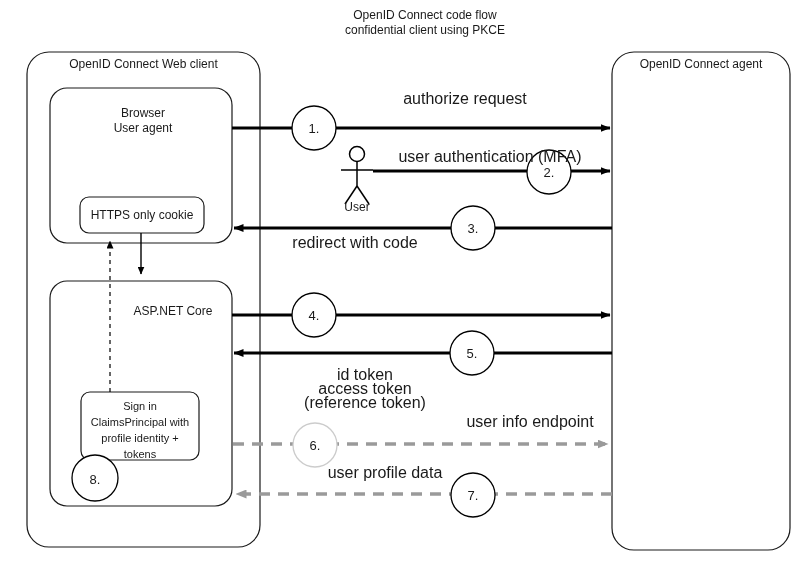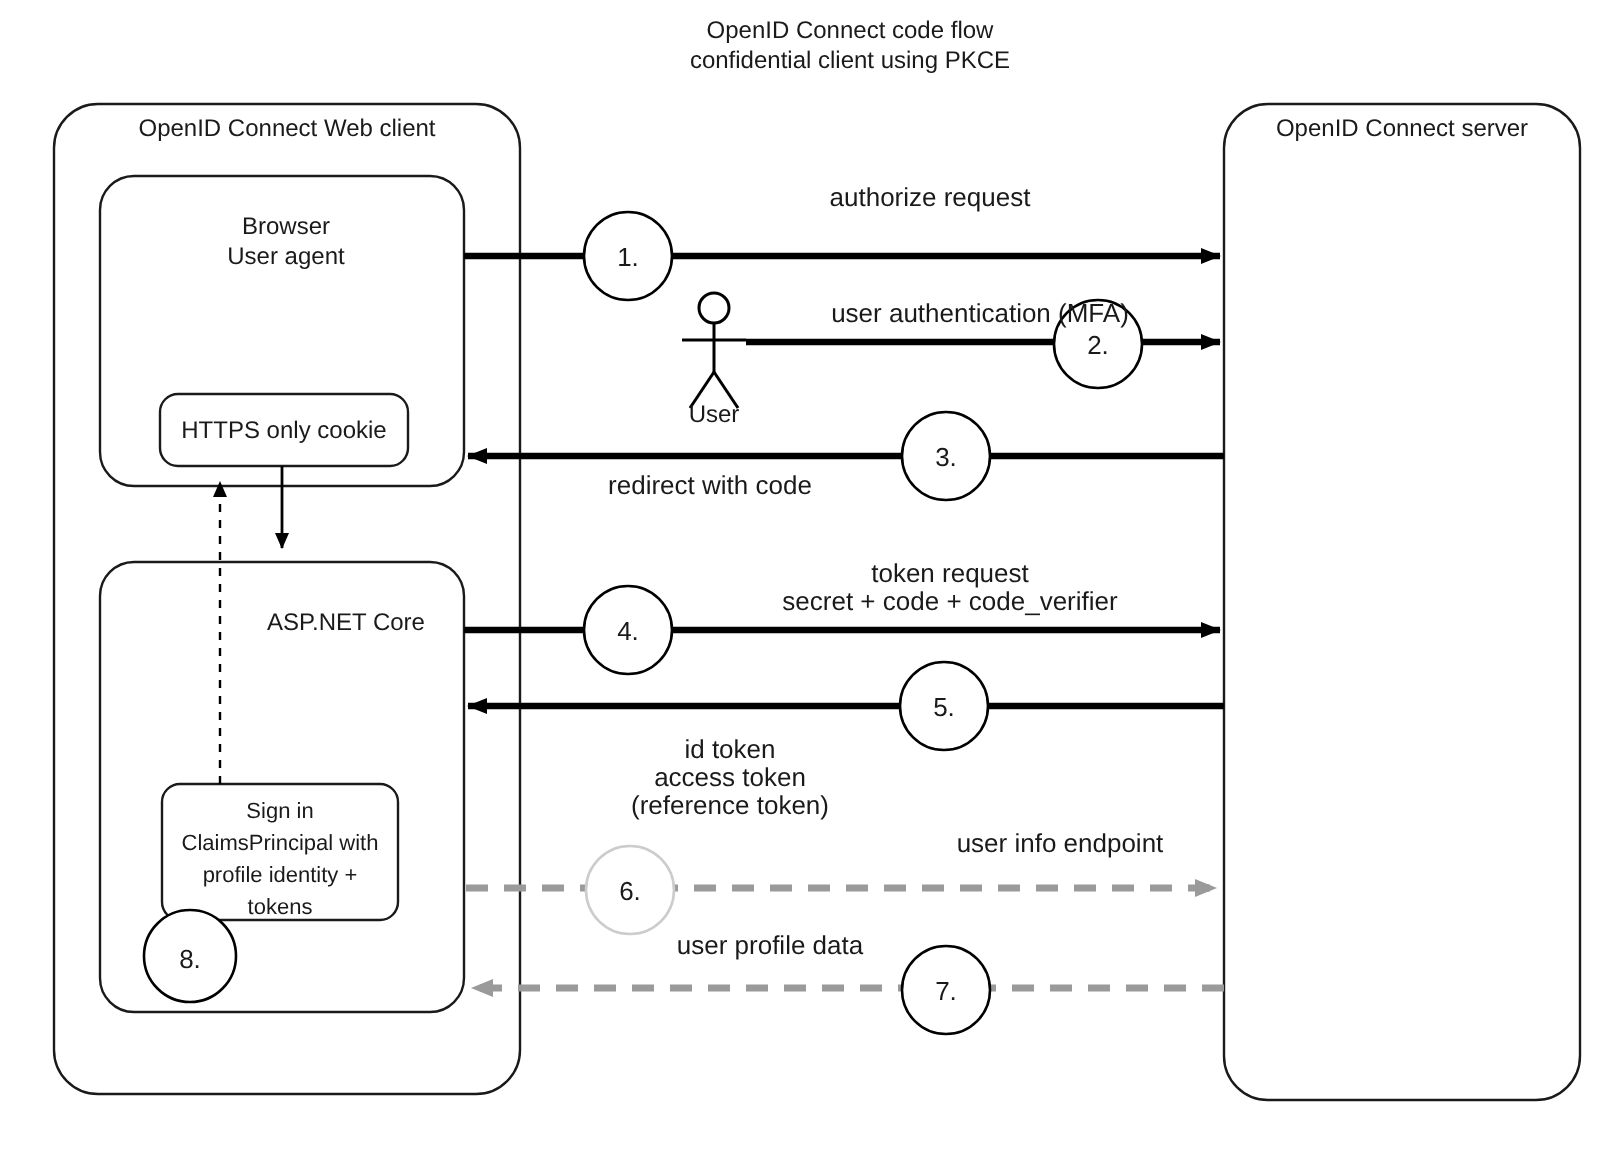--- a/index.html
+++ b/index.html
@@ -5,21 +5,21 @@
   html,body{margin:0;padding:0;}
   body{
     width:800px;height:580px;background:#ffffff;
     font-family:"Liberation Sans", sans-serif;
     color:#1a1a1a;overflow:hidden;position:relative;
   }
   #stage{position:absolute;inset:0;width:800px;height:580px;padding-left:16px;}
   svg{position:absolute;top:0;left:0;width:800px;height:580px;}
   .lbl{
     position:absolute;text-align:center;line-height:14px;
-    font-size:13px;color:#1a1a1a;white-space:pre;
+    font-size:16px;color:#1a1a1a;white-space:pre;
   }
   .lbl.sz12{font-size:12px;line-height:15px;}
   .lbl.sz11{font-size:11px;line-height:13px;}
   .circ-num{
     position:absolute;display:flex;align-items:center;justify-content:center;
     font-size:13px;color:#1a1a1a;
   }
 </style>
 </head>
 <body>
@@ -125,31 +125,30 @@
   <div class="lbl sz12" style="left:27px;top:57px;width:233px;">OpenID Connect Web client</div>
 
   <div class="lbl sz12" style="left:68px;top:106px;width:150px;text-align:center;"><span>Browser</span><br><span>User agent</span></div>
 
   <div class="lbl sz12" style="left:80px;top:208px;width:124px;">HTTPS only cookie</div>
 
   <div class="lbl sz12" style="left:50px;top:304px;width:182px;margin-left:32px;">ASP.NET Core</div>
 
   <div class="lbl sz11" style="left:81px;top:398px;width:118px;line-height:16px;"><span>Sign in</span><br><span>ClaimsPrincipal with</span><br><span>profile identity +</span><br><span>tokens</span></div>
 
-  <div class="lbl sz12" style="left:612px;top:57px;width:178px;">OpenID Connect server</div>
+  <div class="lbl sz12" style="left:612px;top:57px;width:178px;">OpenID Connect agent</div>
 
   <div class="lbl sz12" style="left:327px;top:200px;width:60px;">User</div>
 
   <div class="lbl" style="left:330px;top:92px;width:270px;"><span>authorize request</span><br></div>
 
   <div class="lbl" style="left:385px;top:150px;width:210px;">user authentication (MFA)</div>
 
   <div class="lbl" style="left:245px;top:236px;width:220px;">redirect with code</div>
 
-  <div class="lbl" style="left:340px;top:280px;width:270px;"><span>token request</span><br><span>secret + code + code_verifier</span></div>
 
   <div class="lbl" style="left:255px;top:368px;width:220px;"><span>id token</span><br><span>access token</span><br><span>(reference token)</span></div>
 
   <div class="lbl" style="left:420px;top:415px;width:220px;">user info endpoint</div>
 
   <div class="lbl" style="left:275px;top:466px;width:220px;">user profile data</div>
 
   <div class="circ-num" style="left:292px;top:106px;width:44px;height:44px;">1.</div>
   <div class="circ-num" style="left:527px;top:150px;width:44px;height:44px;">2.</div>
   <div class="circ-num" style="left:451px;top:206px;width:44px;height:44px;">3.</div>

